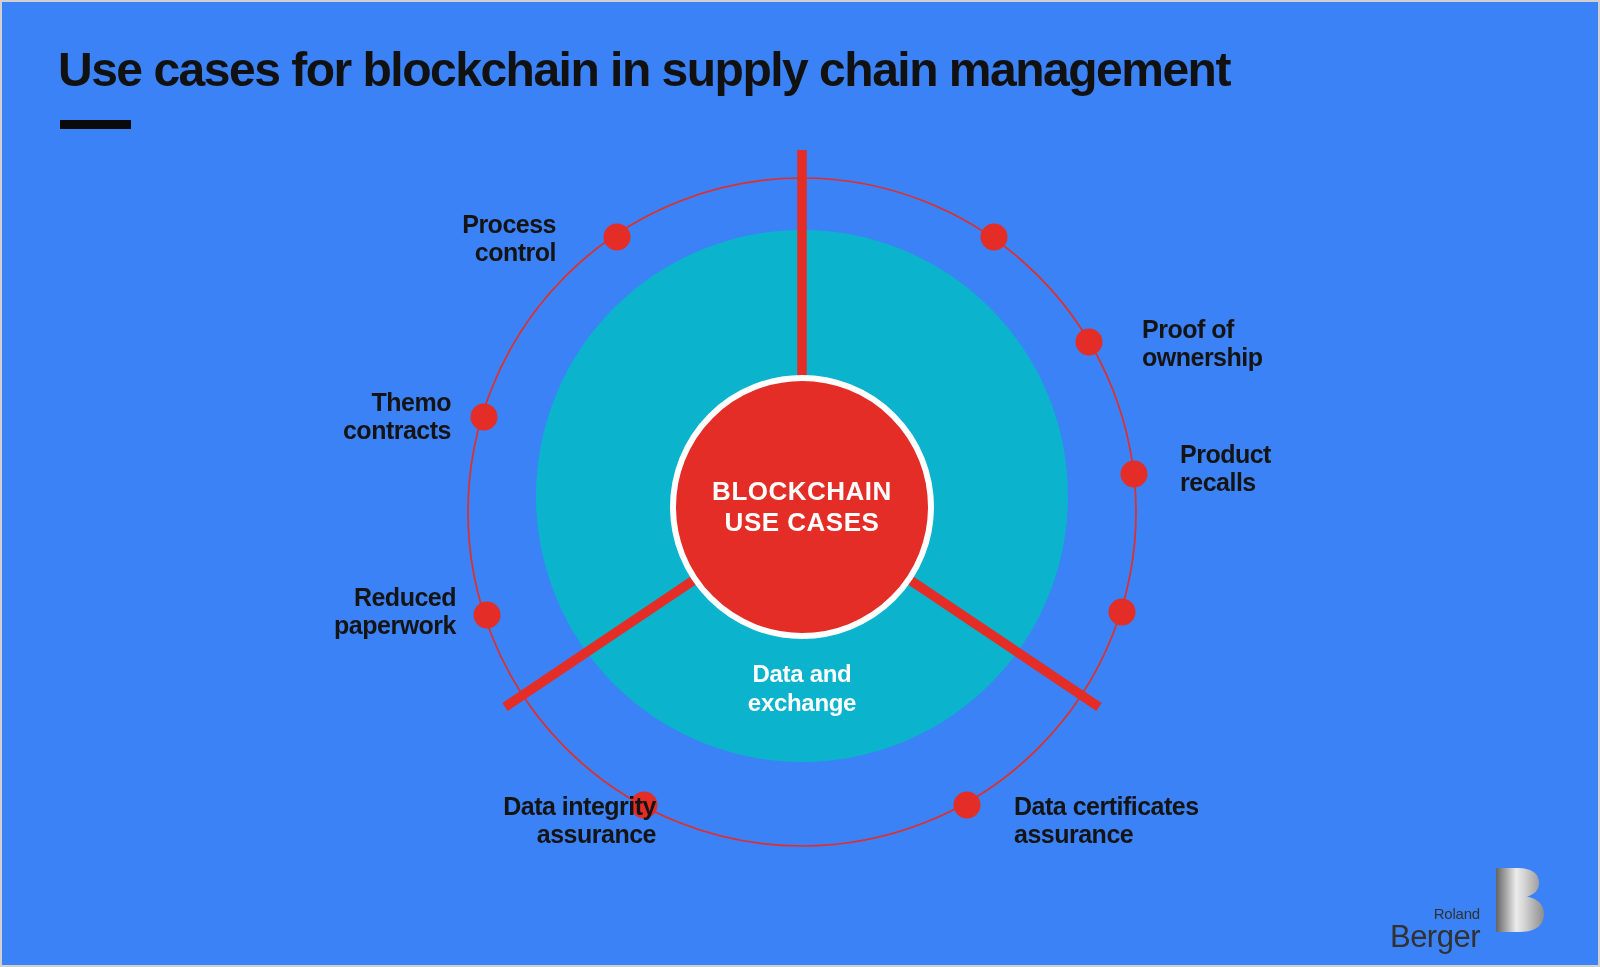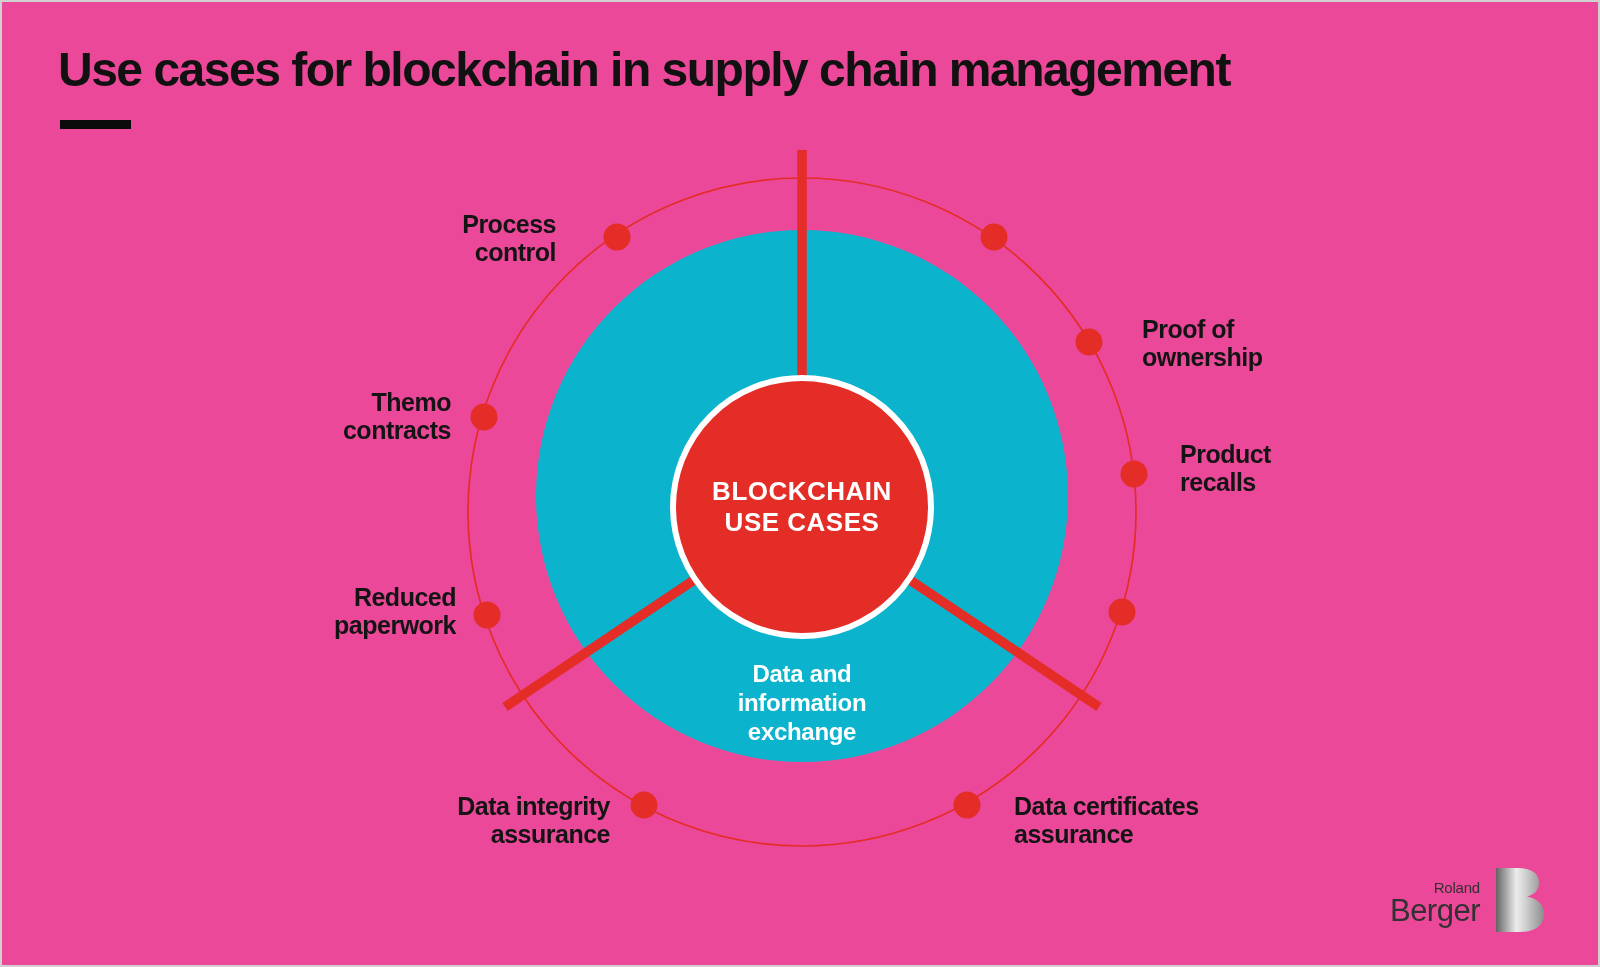--- a/index.html
+++ b/index.html
@@ -6,21 +6,21 @@
     --c-red:#e32d26;
     --c-teal:#0cb3cc;
     --c-text:#111111;
   }
   *{margin:0;padding:0;box-sizing:border-box;}
   html,body{background:#e9e9e9;}
   body{font-family:"Liberation Sans", sans-serif;}
   .slide{
     position:relative;
     width:1600px;height:967px;
-    background:#ec4899;
+    background:#3b82f6;
     border:2px solid #d0d0d0;
     overflow:hidden;
     padding-left:36px;
   }
   .title{
     position:absolute;left:56px;top:40px;
     font-size:48px;font-weight:bold;color:var(--c-text);
     letter-spacing:-1.5px;white-space:nowrap;
   }
   .title-underline{
@@ -55,21 +55,21 @@
 
   .source{
     position:absolute;left:56px;top:892px;
     font-size:16px;color:#222222;letter-spacing:-0.2px;
   }
   .source .src-label{font-weight:bold;margin-right:6px;}
 
   .logo-text{
     position:absolute;right:118px;top:877px;text-align:right;color:#313131;
   }
-  .logo-roland{font-size:15px;line-height:17px;letter-spacing:-0.2px;}
+  .logo-roland{font-size:15px;line-height:17px;letter-spacing:-0.2px;margin-top:26px;}
   .logo-berger{font-size:31px;line-height:30px;letter-spacing:-0.5px;}
   .logo-b{position:absolute;left:1494px;top:866px;width:48px;height:64px;}
 </style>
 </head>
 <body>
 
 <div class="slide">
 
   <h1 class="title">Use cases for blockchain in supply chain management</h1>
   <div class="title-underline"></div>
@@ -97,37 +97,36 @@
     <circle cx="965" cy="803" r="13.5" fill="var(--c-red)"></circle>
   </svg>
 
   <div class="center-label">
     <div>BLOCKCHAIN</div>
     <div>USE CASES</div>
   </div>
 
   <div class="sector-label align-c" style="left:650px;top:657px;width:300px;">
     <div>Data and</div>
-    <div>information</div>
     <div>exchange</div>
   </div>
 
   <div class="label align-r" style="right:1042px;top:208px;">
     <div>Process</div>
     <div>control</div>
   </div>
   <div class="label align-r" style="right:1147px;top:386px;">
     <div>Themo</div>
     <div>contracts</div>
   </div>
   <div class="label align-r" style="right:1142px;top:581px;">
     <div>Reduced</div>
     <div>paperwork</div>
   </div>
-  <div class="label align-r" style="right:988px;top:790px;">
+  <div class="label align-r" style="right:942px;top:790px;">
     <div>Data integrity</div>
     <div>assurance</div>
   </div>
 
   <div class="label align-l" style="left:1140px;top:313px;">
     <div>Proof of</div>
     <div>ownership</div>
   </div>
   <div class="label align-l" style="left:1178px;top:438px;">
     <div>Product</div>

